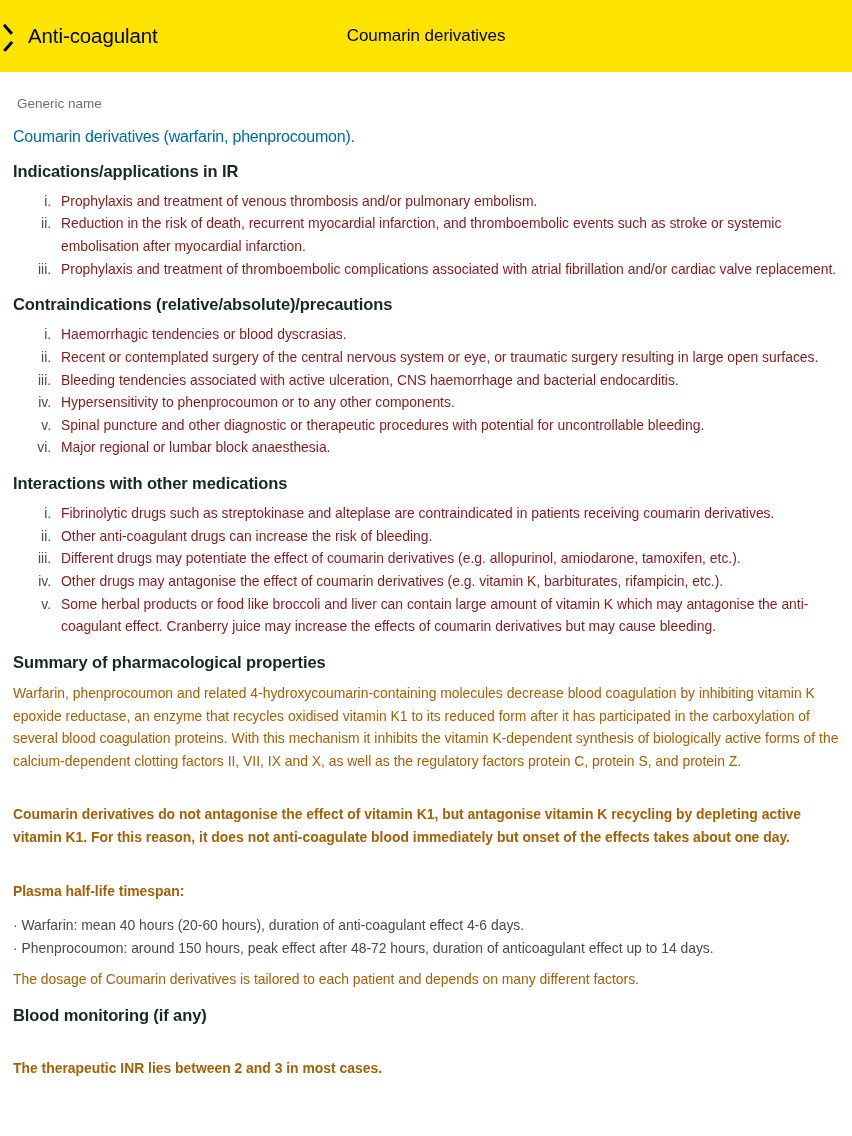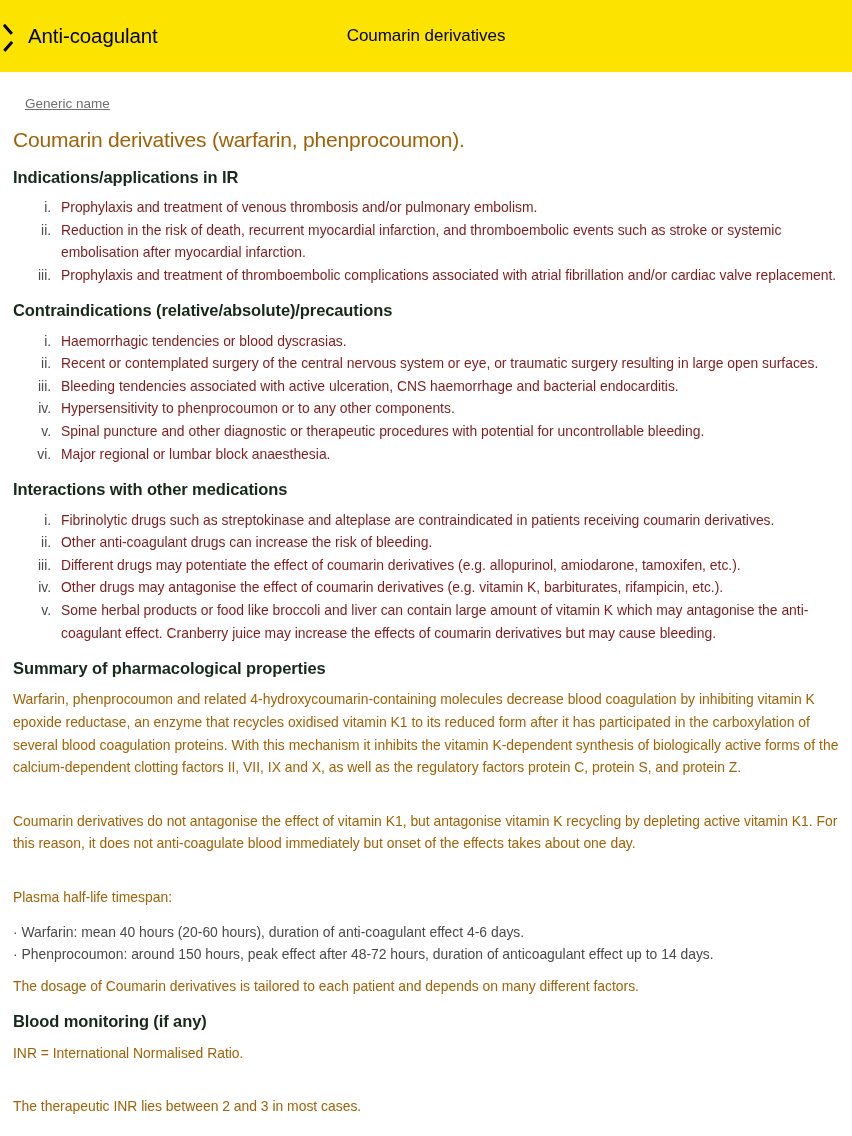--- a/index.html
+++ b/index.html
@@ -70,27 +70,26 @@
     letter-spacing: -0.05px;
   }
 
   
   .content {
     padding: 0 13px;
   }
   .eyebrow {
     font-size: 13.5px;
     color: #6f6f6f;
-    margin: 23px 0 0 12px;
+    margin: 23px 0 0 4px;
     line-height: 1.3;
-    text-decoration: underline;
   }
   .doc-title {
-    font-size: 21px;
-    color: #a16207;
+    font-size: 16px;
+    color: #0369a1;
     font-weight: 400;
     margin: 14px 0 0 0;
     line-height: 1.25;
     letter-spacing: -0.2px;
   }
   h2.section {
     font-size: 16.5px;
     font-weight: bold;
     color: #17291b;
     margin: 13px 0 0 0;
@@ -112,21 +111,21 @@
   ol.roman > li::marker {
     color: #4a4a4a;
     font-size: 13.9px;
   }
   p.body {
     font-size: 13.9px;
     line-height: 22.6px;
     color: #a16207;
     margin: 9px 0 0 0;
   }
-  p.gap { margin-top: 31px; }
+  p.gap { margin-top: 31px; font-weight: bold; }
   p.bullet {
     font-size: 13.9px;
     line-height: 22.6px;
     color: #4a4a4a;
     margin: 0;
   }
   p.bullet-first { margin-top: 12px; }
   .sec-block { margin-top: 9px; }
 </style>
 </head>
@@ -185,17 +184,16 @@
     <p class="bullet bullet-first">· Warfarin: mean 40 hours (20-60 hours), duration of anti-coagulant effect 4-6 days.</p>
     <p class="bullet">· Phenprocoumon: around 150 hours, peak effect after 48-72 hours, duration of anticoagulant effect up to 14 days.</p>
   </div>
 
   <div class="sec-block">
     <p class="body">The dosage of Coumarin derivatives is tailored to each patient and depends on many different factors.</p>
   </div>
 
   <div class="sec-block">
     <h2 class="section">Blood monitoring (if any)</h2>
-    <p class="body">INR = International Normalised Ratio.</p>
     <p class="body gap">The therapeutic INR lies between 2 and 3 in most cases.</p>
   </div>
 
 </div>
 
 </body></html>

